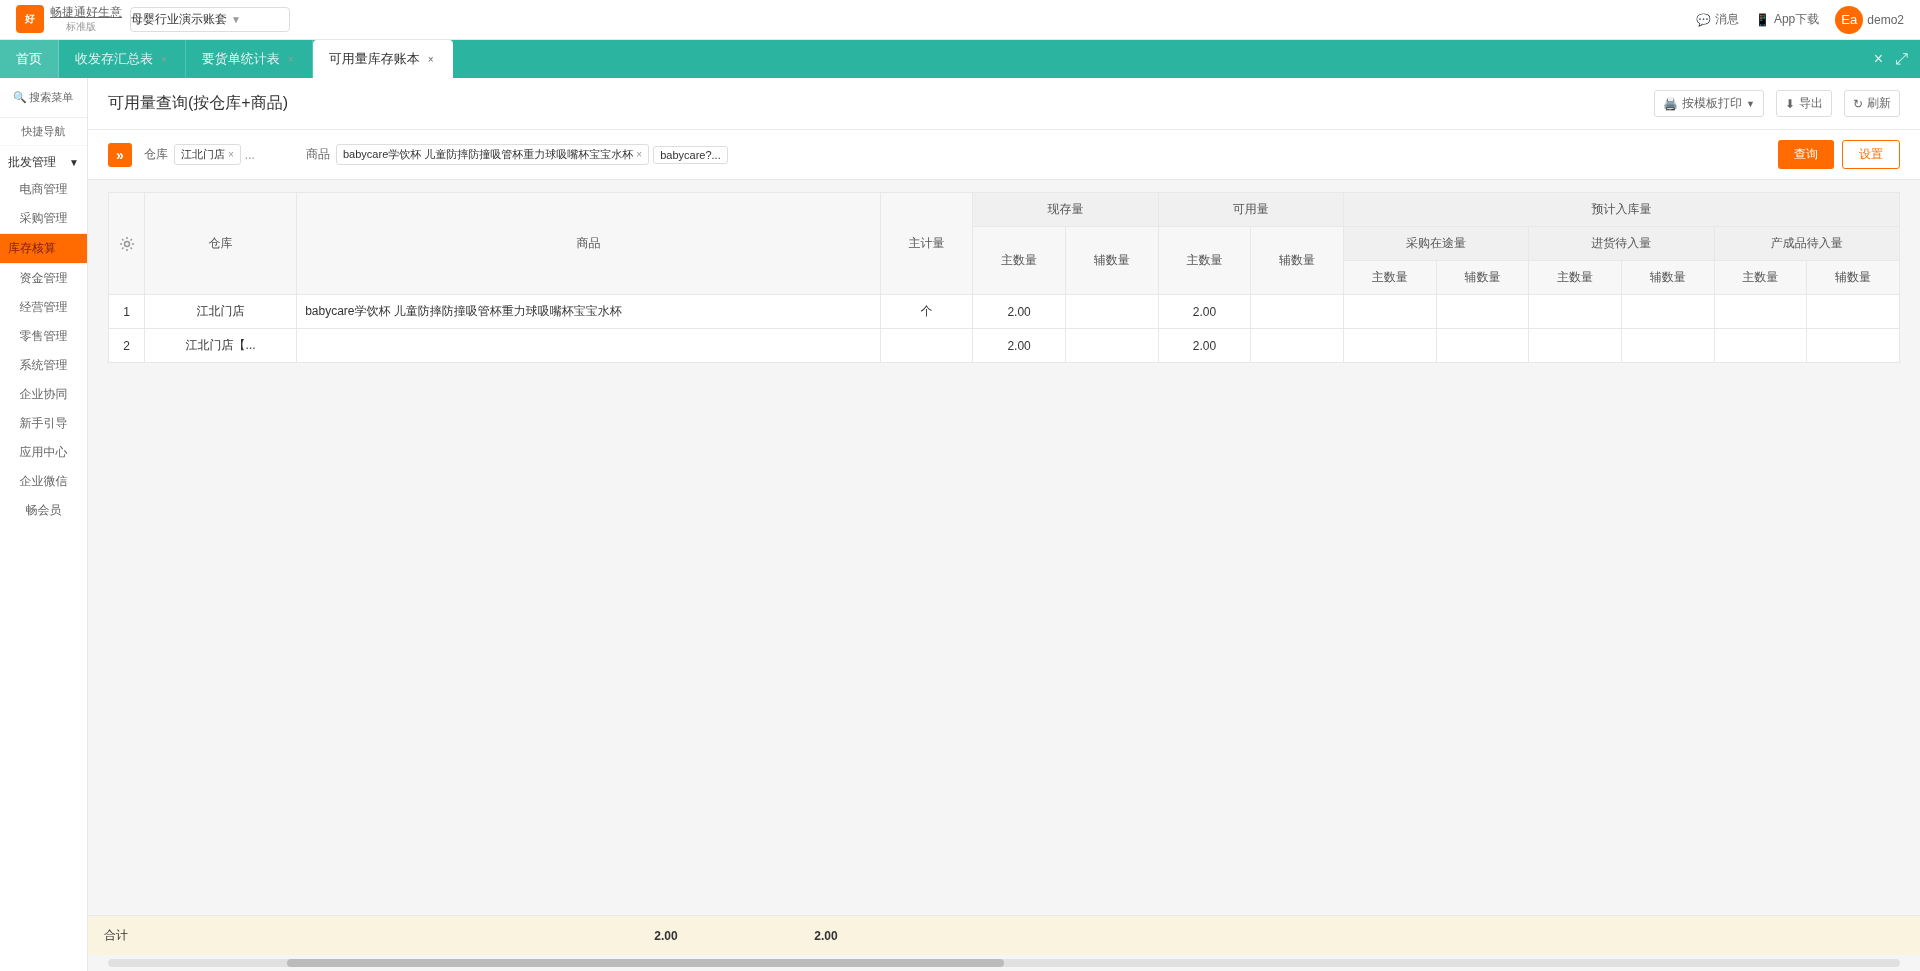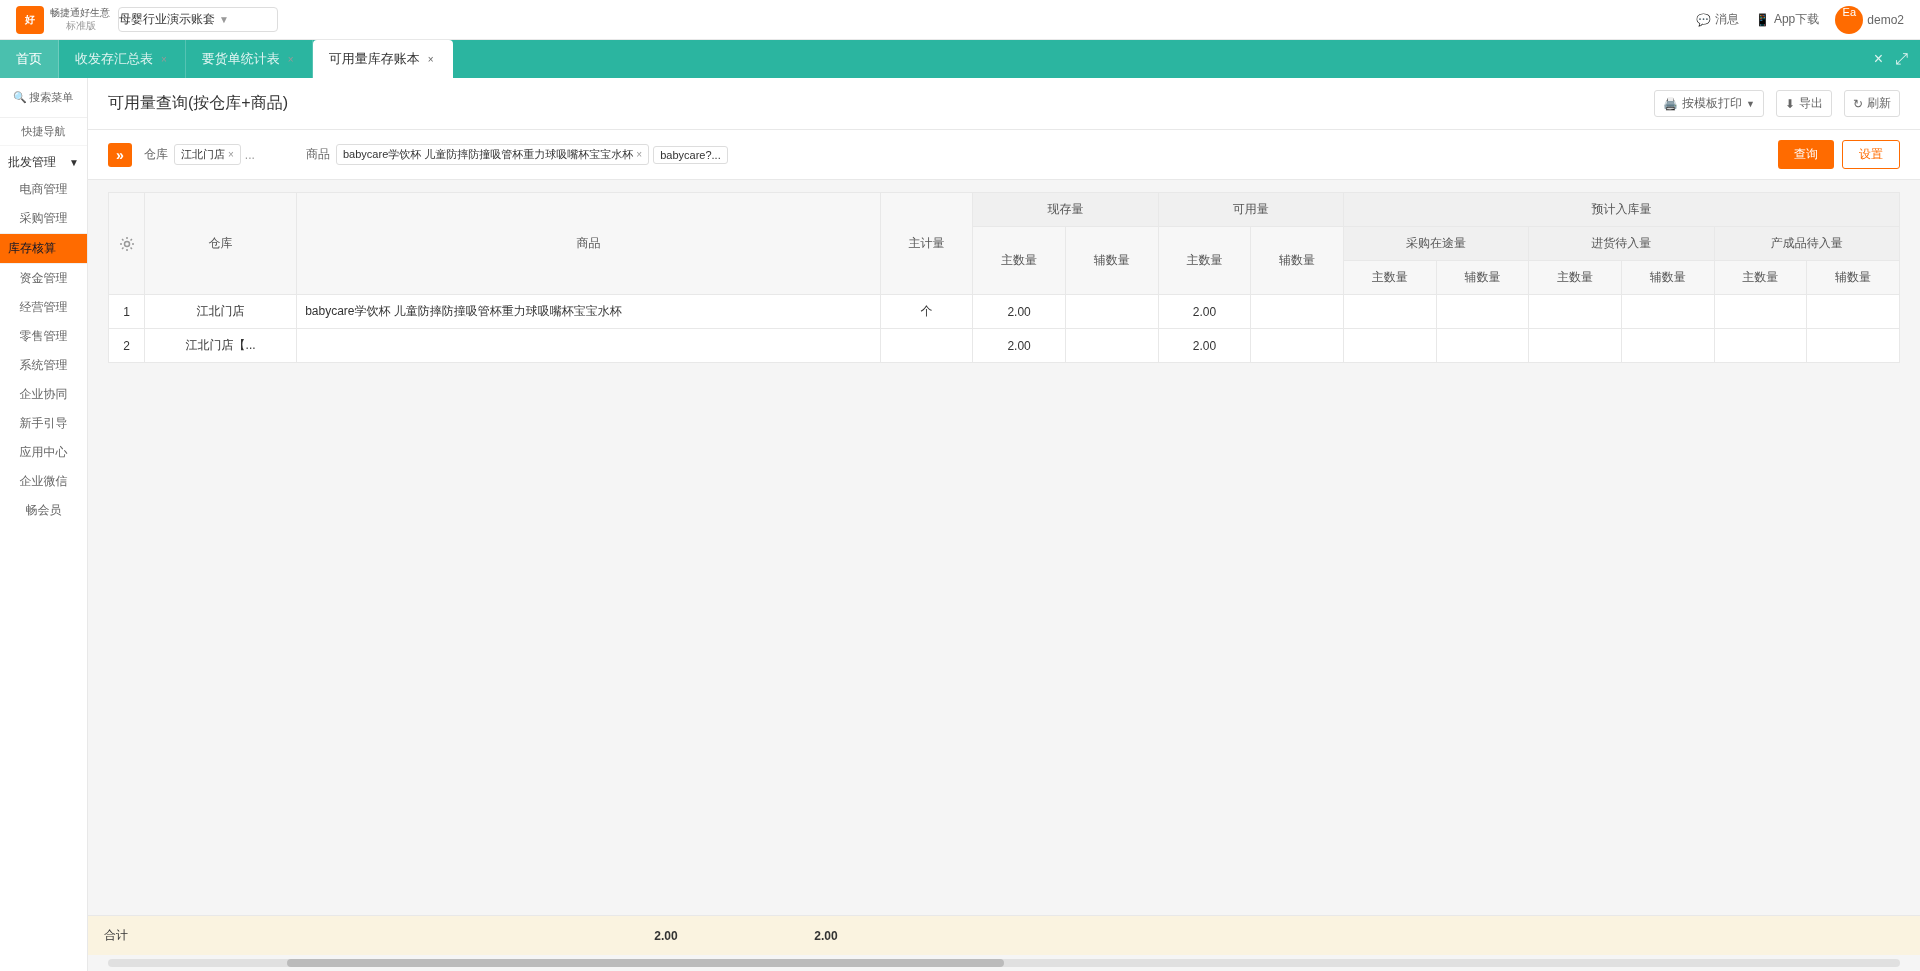--- a/index.html
+++ b/index.html
@@ -3,26 +3,26 @@
   <meta charset="utf-8">
   <style>
     * { margin: 0; padding: 0; box-sizing: border-box; }
     body { font-family: 'Microsoft YaHei', Arial, sans-serif; font-size: 12px; background: #f5f5f5; color: #333; width: 1920px; height: 971px; overflow: hidden; display: flex; flex-direction: column; }
 
     
     .top-bar { height: 40px; background: #fff; border-bottom: 1px solid #e8e8e8; display: flex; align-items: center; justify-content: space-between; padding: 0 16px; position: relative; }
     .top-bar-left { display: flex; align-items: center; gap: 8px; }
     .logo-area { display: flex; align-items: center; gap: 6px; }
     .logo-icon { width: 28px; height: 28px; background: #ff6b00; border-radius: 4px; display: flex; align-items: center; justify-content: center; color: white; font-size: 10px; font-weight: bold; }
-    .logo-text { font-size: 10px; color: #666; line-height: 1.2; }
+    .logo-text { font-size: 12px; color: #666; line-height: 1.2; text-decoration: underline; }
     .logo-sub { font-size: 10px; color: #999; margin-left: 16px; }
     .tenant-selector { display: flex; align-items: center; gap: 4px; font-size: 12px; color: #333; border: 1px solid #ddd; border-radius: 4px; padding: 3px 0; cursor: pointer; background: #fff; min-width: 160px; }
     .top-bar-right { display: flex; align-items: center; gap: 16px; }
     .top-right-item { display: flex; align-items: center; gap: 4px; font-size: 12px; color: #666; cursor: pointer; }
-    .avatar { width: 28px; height: 28px; border-radius: 50%; background: #ff6b00; display: flex; justify-content: center; color: white; font-size: 11px; }
+    .avatar { width: 28px; height: 28px; border-radius: 50%; background: #ff6b00; display: flex; align-items: center; justify-content: center; color: white; font-size: 13px; }
 
     
     .nav-tabs { height: 38px; background: #2bb5a0; display: flex; align-items: stretch; padding: 0 0; }
     .nav-tab { display: flex; align-items: center; gap: 6px; padding: 8px 16px; cursor: pointer; font-size: 13px; color: rgba(255,255,255,0.85); border-right: 1px solid rgba(255,255,255,0.2); white-space: nowrap; position: relative; }
     .nav-tab.home { background: rgba(255,255,255,0.15); color: white; }
     .nav-tab.active { background: #fff; color: #333; border-radius: 4px 4px 0 0; }
     .nav-tab .close-btn { font-size: 10px; color: #999; cursor: pointer; padding: 1px 2px; }
     .nav-tab.active .close-btn { color: #666; }
     .nav-spacer { flex: 1; }
     .nav-actions { display: flex; align-items: center; gap: 4px; padding: 0 8px; }
@@ -164,21 +164,21 @@
       </div>
       <div class="sidebar-item">
         <span>电商管理</span>
       </div>
       <div class="sidebar-item">
         <span>采购管理</span>
       </div>
     </div>
 
     <div class="sidebar-section">
-      <div class="sidebar-section-title sidebar-item active" style="background:#ff6b00; color:#0f172a; border-radius:0;">
+      <div class="sidebar-section-title sidebar-item active" style="background:#ff6b00; color:#7f1d1d; border-radius:0;">
         <span>库存核算</span>
       </div>
     </div>
 
     <div class="sidebar-item">
       <span>资金管理</span>
     </div>
     <div class="sidebar-item">
       <span>经营管理</span>
     </div>

